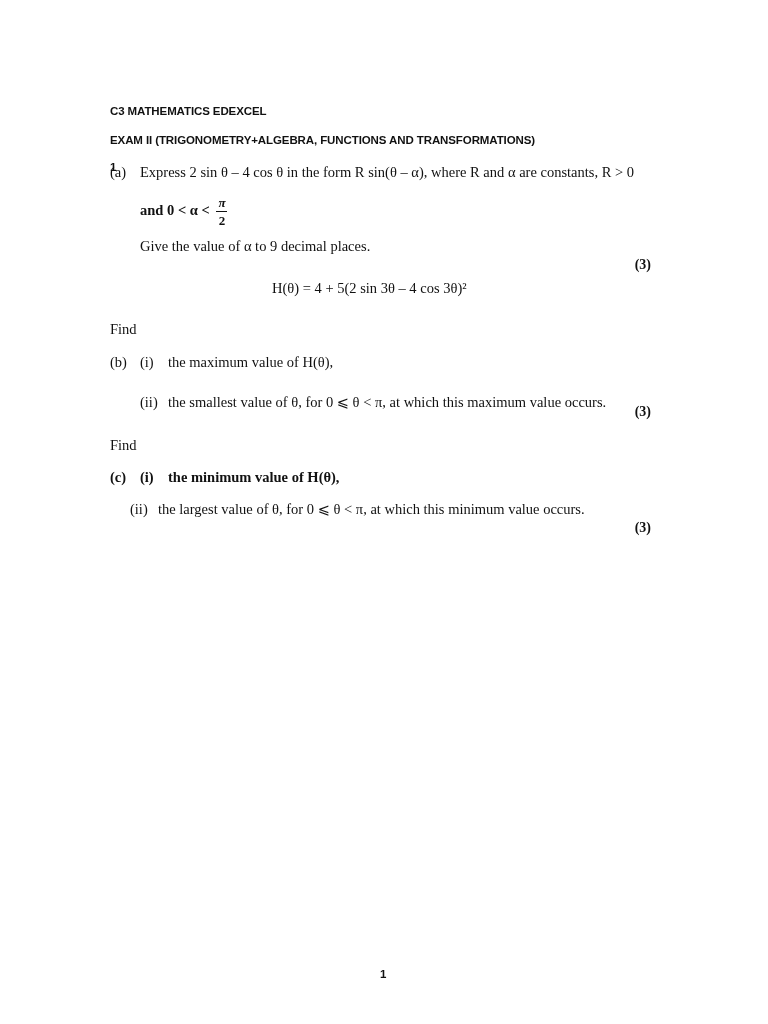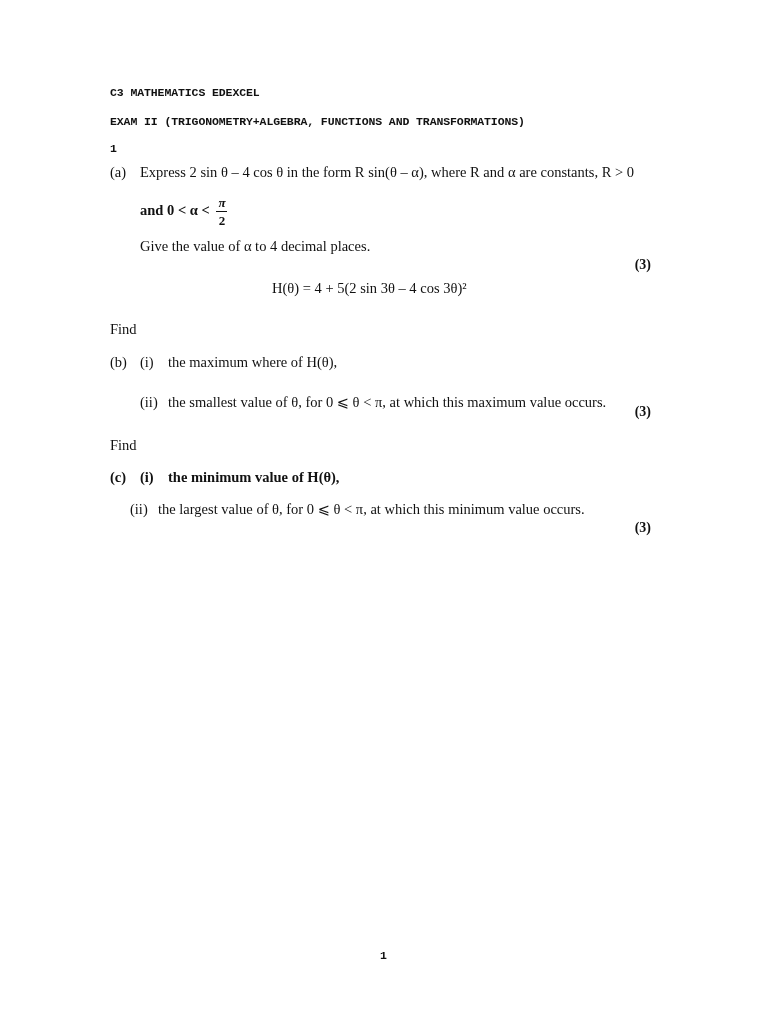--- a/index.html
+++ b/index.html
@@ -1,17 +1,17 @@
 <!DOCTYPE html>
 <html><head>
   <meta charset="utf-8">
   <style>
     html, body { margin: 0; padding: 0; }
     body { width: 768px; height: 1024px; background: #ffffff; position: relative; overflow: hidden; color: #111; }
-    .sans { font-family: Liberation Mono, monospace; }
+    .sans { font-family: Liberation Sans, sans-serif; margin-top: 19px; }
     .serif { font-family: "Liberation Serif", "DejaVu Serif", serif; }
     .abs { position: absolute; }
     .hdr { font-size: 11.5px; font-weight: bold; letter-spacing: -0.1px; }
     .q { font-size: 14.5px; white-space: nowrap; }
     .marks { font-size: 14px; font-weight: bold; right: 117px; }
     .frac { display: inline-block; vertical-align: middle; text-align: center; line-height: 1; margin-left: 3px; }
     .frac .num { display: block; font-style: italic; border-bottom: 1px solid #111; padding: 0 2px 2px 2px; font-size: 13px; }
     .frac .den { display: block; font-size: 13px; padding-top: 2px; }
     .label-col { display: inline-block; width: 30px; }
     .sub-col { display: inline-block; width: 28px; }
@@ -28,28 +28,28 @@
   <div class="abs serif q" style="left:110px; top:164px;">
     <span class="label-col">(a)</span><span>Express 2 sin θ – 4 cos θ in the form R sin(θ – α), where R and α are constants, R &gt; 0</span>
   </div>
   <div class="abs serif q" style="left:140px; top:196px;font-weight:bold;">
     <span>and 0 &lt; α &lt;</span>
     <span class="frac">
       <span class="num">π</span>
       <span class="den">2</span>
     </span>
   </div>
-  <div class="abs serif q" style="left:140px; top:238px;">Give the value of α to 4 decimal places.</div>
+  <div class="abs serif q" style="left:140px; top:238px;">Give the value of α to 9 decimal places.</div>
   <div class="abs serif marks" style="top:257px;">(3)</div>
 
   <div class="abs serif q" style="left:272px; top:280px;">H(θ) = 4 + 5(2 sin 3θ – 4 cos 3θ)²</div>
 
   <div class="abs serif q" style="left:110px; top:321px;">Find</div>
   <div class="abs serif q" style="left:110px; top:354px;">
-    <span class="label-col">(b)</span><span class="sub-col">(i)</span><span>the maximum where of H(θ),</span>
+    <span class="label-col">(b)</span><span class="sub-col">(i)</span><span>the maximum value of H(θ),</span>
   </div>
   <div class="abs serif q" style="left:140px; top:386px;margin-top:8px;">
     <span class="sub-col">(ii)</span><span>the smallest value of θ, for 0 ⩽ θ &lt; π, at which this maximum value occurs.</span>
   </div>
   <div class="abs serif marks" style="top:404px;">(3)</div>
 
   <div class="abs serif q" style="left:110px; top:437px;">Find</div>
   <div class="abs serif q" style="left:110px; top:469px;font-weight:bold;">
     <span class="label-col">(c)</span><span class="sub-col">(i)</span><span>the minimum value of H(θ),</span>
   </div>

